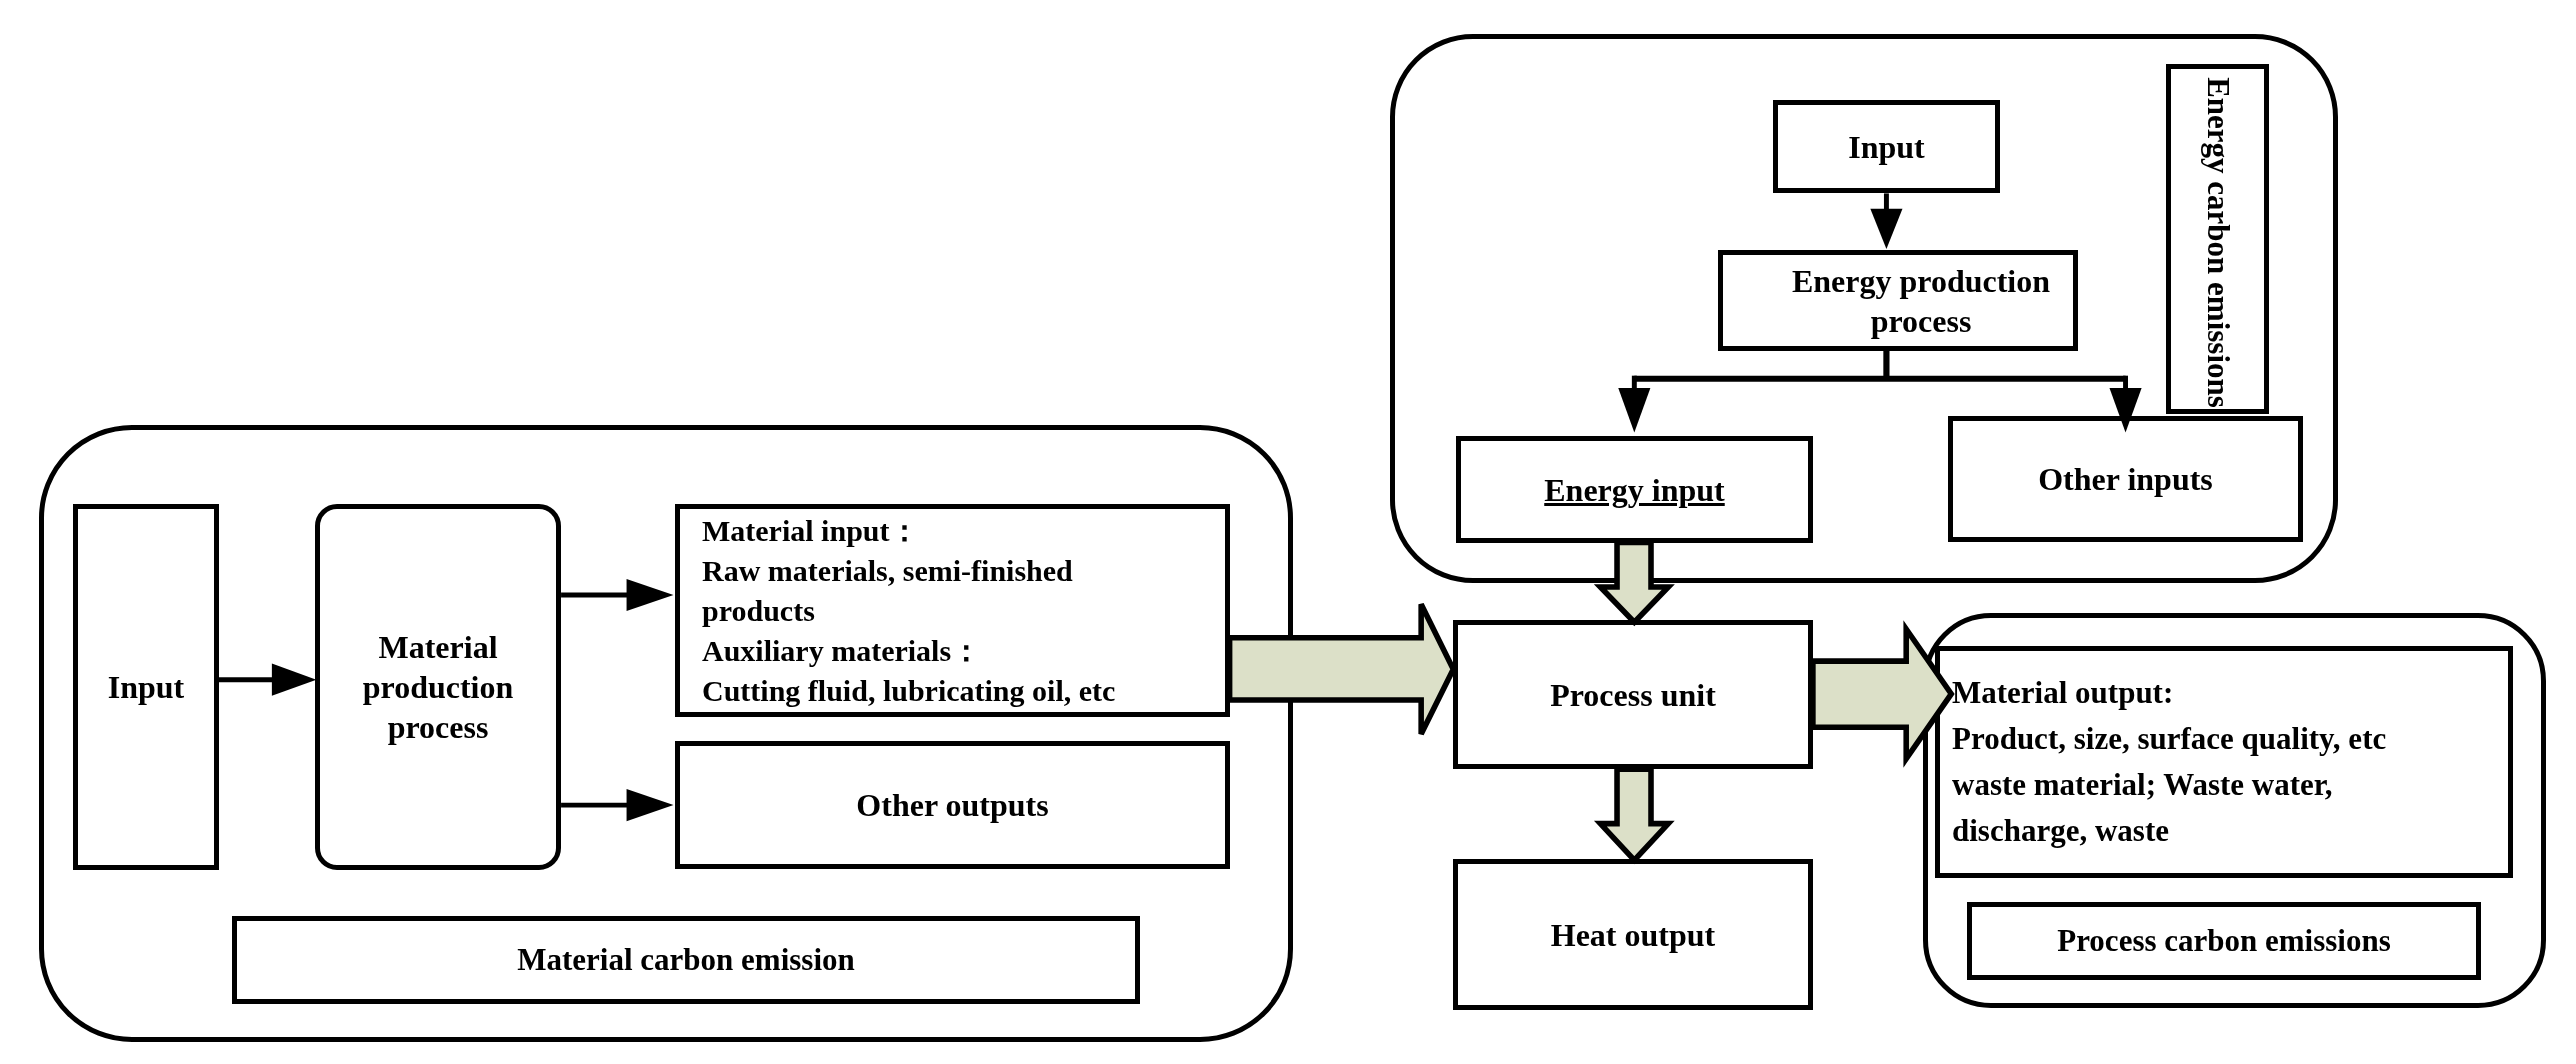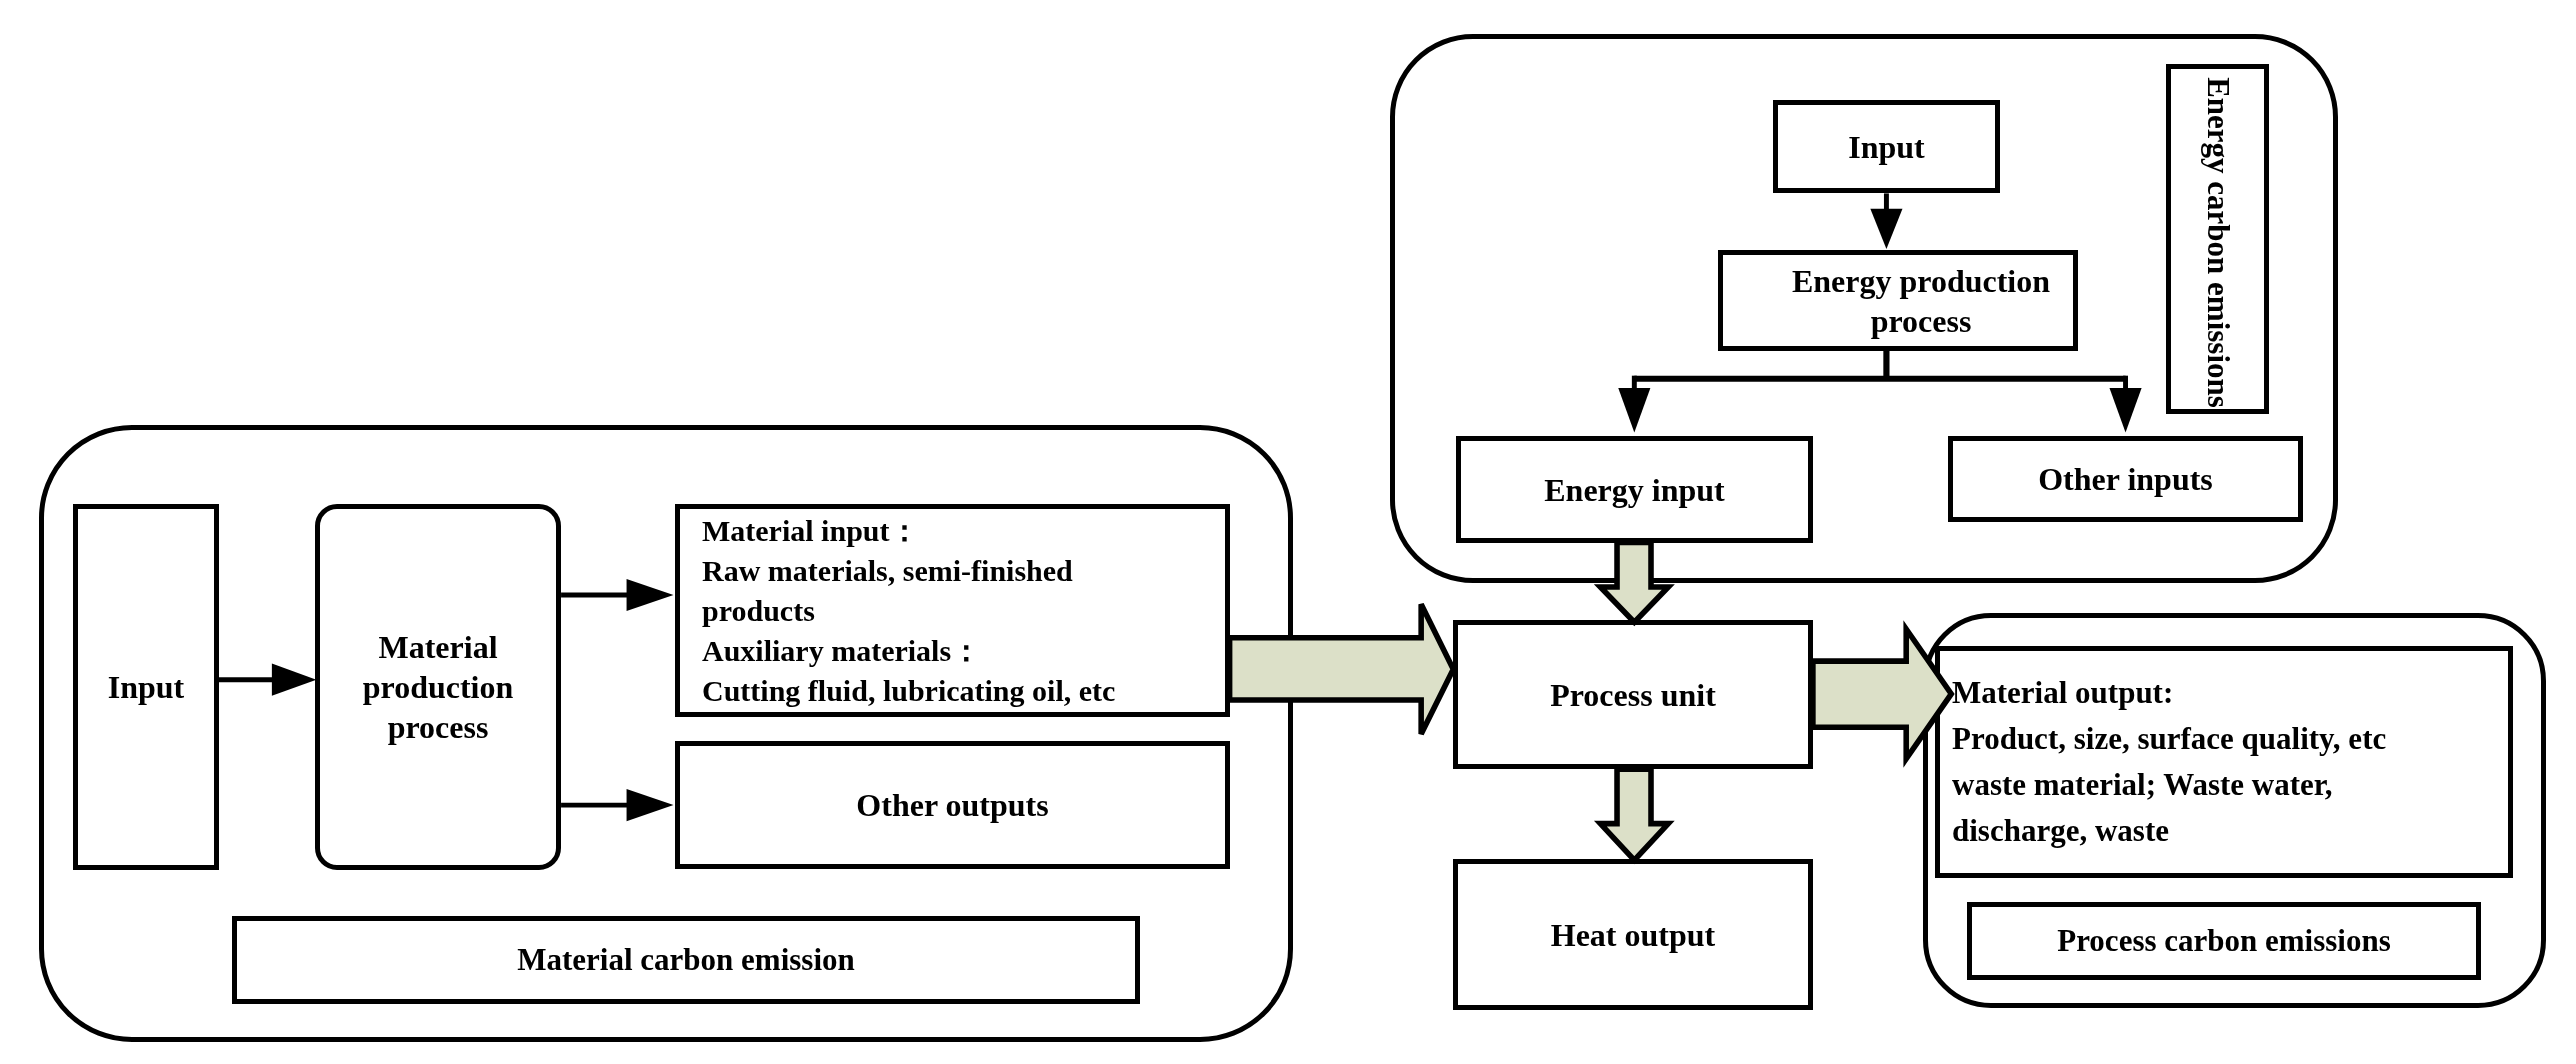--- a/index.html
+++ b/index.html
@@ -66,25 +66,25 @@
   </div>
 
   <div class="box" style="left:1773px;top:100px;width:227px;height:93px;">
     <span>Input</span>
   </div>
 
   <div class="box" style="left:1718px;top:250px;width:360px;height:101px;padding-left:46px;">
     <span>Energy production process</span>
   </div>
 
-  <div class="box" style="left:1456px;top:436px;width:357px;height:107px;">
+  <div class="box" style="left:1456px;top:436px;width:357px;height:107px;text-decoration:underline;">
     <span>Energy input</span>
   </div>
 
-  <div class="box" style="left:1948px;top:436px;width:355px;height:86px;">
+  <div class="box" style="left:1948px;top:416px;width:355px;height:126px;">
     <span>Other inputs</span>
   </div>
 
   <div class="box" id="energy-label-box" style="left:2166px;top:64px;width:103px;height:350px;">
     <div class="vlabel-inner">Energy carbon emissions</div>
   </div>
 
   <div class="box" style="left:1453px;top:620px;width:360px;height:149px;">
     <span>Process unit</span>
   </div>

